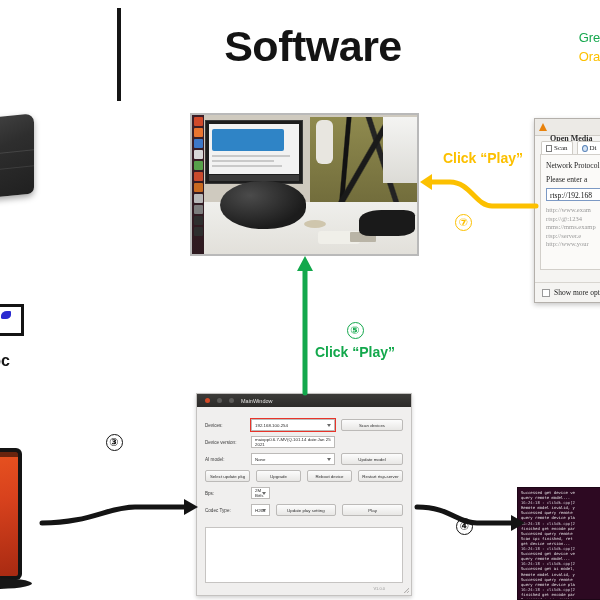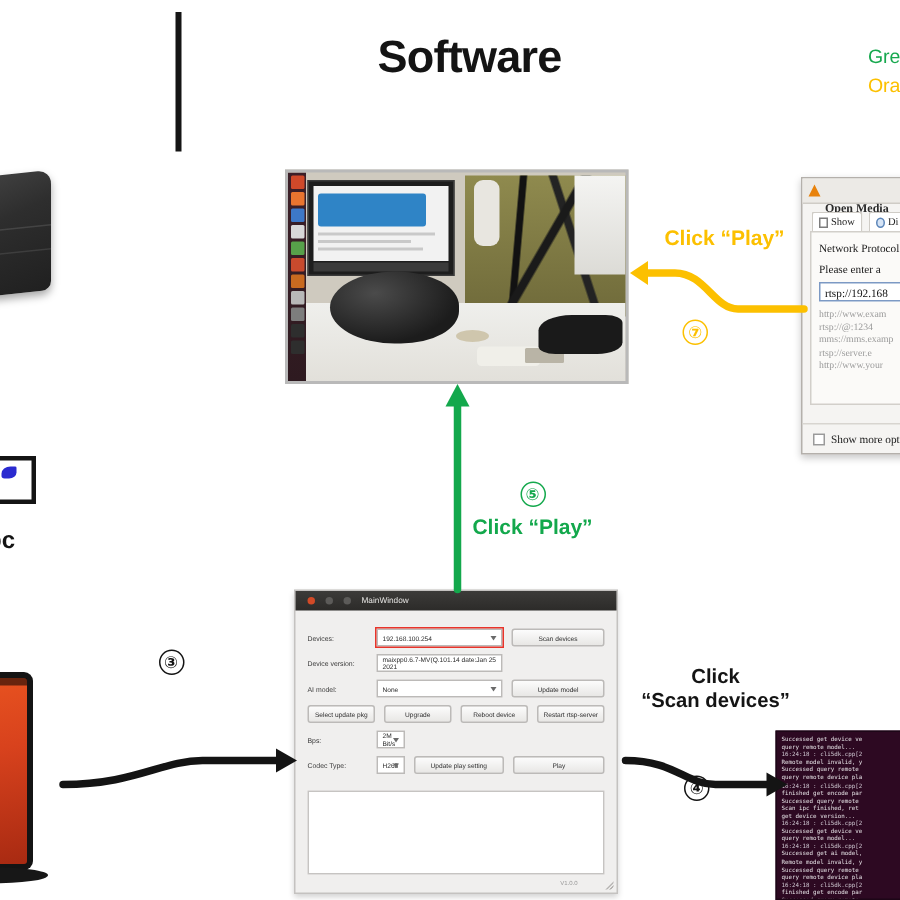--- a/index.html
+++ b/index.html
@@ -12,21 +12,21 @@
   #root { position: relative; width: 600px; height: 600px; background: #fff; }
 
   
   .hdr-divider {
     position: absolute; left: 117px; top: 8px;
     width: 4px; height: 93px; background: #151515;
   }
   .hdr-title {
     position: absolute; left: 178px; top: 22px;
     width: 270px; text-align: center;
-    font-size: 30px; font-weight: bold; color: #141414;
+    font-size: 43px; font-weight: bold; color: #141414;
     letter-spacing: -0.5px; white-space: nowrap;
   }
   .legend {
     position: absolute; right: -22px; top: 28px;
     text-align: left; white-space: nowrap;
   }
   .legend div { font-size: 13px; line-height: 19px; font-weight: 500; }
   .legend-green { color: #16a84e; }
   .legend-orange { color: #fcc000; }
 
@@ -344,21 +344,21 @@
   </div>
 
   <div class="vlc">
     <div class="vlc-title">
       <div class="vlc-cone"></div>
       <span>Open Media</span>
     </div>
     <div class="vlc-tabs">
       <div class="vlc-tab">
         <span class="ic"></span>
-        <span>Show</span>
+        <span>Scan</span>
       </div>
       <div class="vlc-tab">
         <span class="ic disc"></span>
         <span>Di</span>
       </div>
     </div>
     <div class="vlc-body">
       <div class="vlc-section">Network Protocol</div>
       <div class="vlc-hint">Please enter a</div>
       <div class="vlc-input">rtsp://192.168</div>
@@ -486,24 +486,20 @@
 
   <svg class="arrow" style="left:420px;top:172px" width="118" height="40">
     <path d="M116,34 C92,34 86,34 72,34 C56,34 50,10 30,10 C20,10 16,10 10,10" stroke="#fcc000" stroke-width="5" fill="none" stroke-linecap="round"></path>
     <path d="M12,2 L0,10 L12,18 Z" fill="#fcc000"></path>
   </svg>
 
   <div class="ann ann-blk a3 center">
     <div class="step">③</div>
   </div>
 
-  <div class="ann ann-blk a4 center">
-    <div class="t1">Click</div>
-    <div class="t1">“Scan devices”</div>
-  </div>
   <div class="ann ann-blk" style="left:456px;top:516px">
     <div class="step">④</div>
   </div>
 
   <div class="ann ann-grn a5 center">
     <div class="step">⑤</div>
     <div class="t1">Click “Play”</div>
   </div>
 
   <div class="ann ann-org a7 center">

